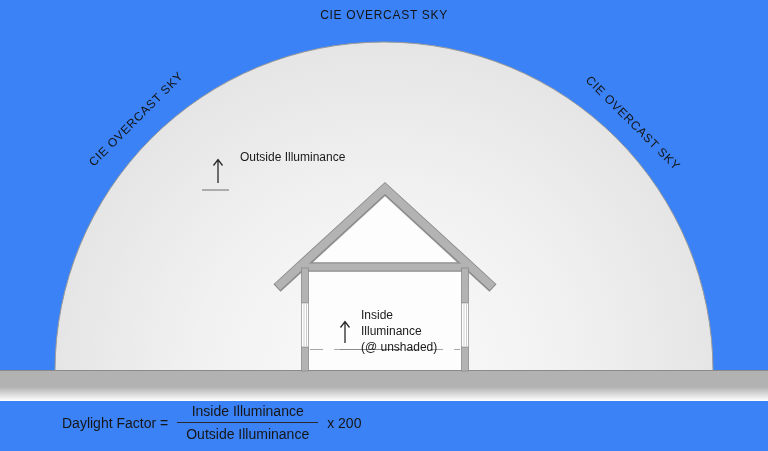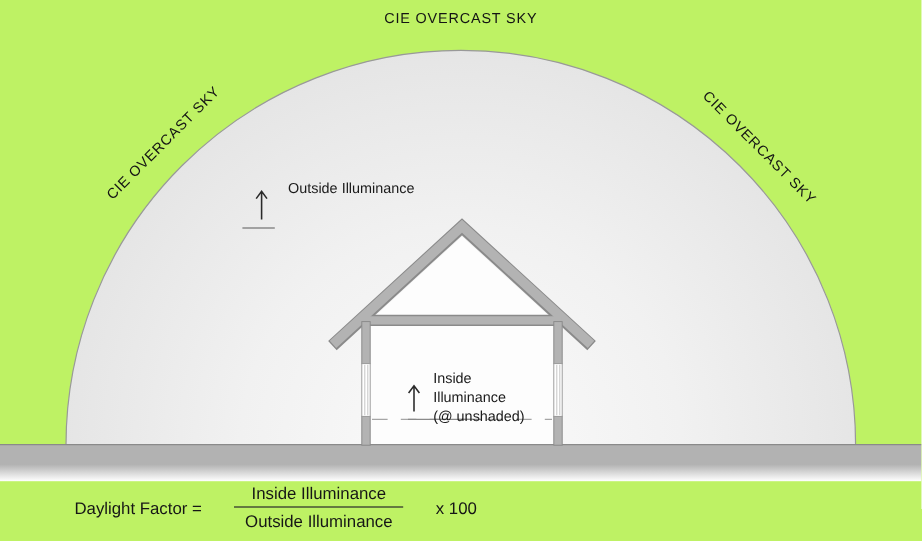--- a/index.html
+++ b/index.html
@@ -1,31 +1,31 @@
 <!DOCTYPE html>
 <html><head>
 <meta charset="utf-8">
 <style>
   html,body{margin:0;padding:0;background:#ffffff;}
   .canvas{
-    position:relative;width:768px;height:451px;background:#bef264;overflow:hidden;
+    position:relative;width:768px;height:451px;background:#3b82f6;overflow:hidden;
     font-family:"Liberation Sans", sans-serif;color:#111111;
   }
   .canvas svg{position:absolute;left:0;top:0;}
   .txt{position:absolute;white-space:nowrap;}
   .sky-label{font-size:12px;letter-spacing:0.7px;color:#141414;}
   .sky-label-top{left:0;right:0;top:8px;text-align:center;}
   .sky-label-left{left:136px;top:119px;transform:translate(-50%,-50%) rotate(-45deg);}
   .sky-label-right{left:633px;top:123px;transform:translate(-50%,-50%) rotate(45deg);}
   .annot{font-size:12px;color:#1a1a1a;}
   .annot div{white-space:nowrap;}
   .annot-outside{left:240px;top:150px;line-height:15px;}
   .annot-inside{left:361px;top:307px;line-height:16px;}
   .formula{
-    position:absolute;left:62px;top:403px;display:flex;align-items:center;gap:27px;
+    position:absolute;left:62px;top:403px;display:flex;align-items:center;gap:9px;
     font-size:14px;color:#161616;
   }
   .fraction{display:inline-block;text-align:center;}
   .fraction .num{padding:0 9px 3px 9px;border-bottom:1.4px solid #2a2a2a;}
   .fraction .den{padding:3px 9px 0 9px;}
 </style>
 </head>
 <body>
 
 <div class="canvas">
@@ -104,16 +104,16 @@
     <div>Illuminance</div>
     <div>(@ unshaded)</div>
   </div>
 
   <div class="formula">
     <span>Daylight Factor =</span>
     <span class="fraction">
       <div class="num">Inside Illuminance</div>
       <div class="den">Outside Illuminance</div>
     </span>
-    <span>x 100</span>
+    <span>x 200</span>
   </div>
 
 </div>
 
 </body></html>

